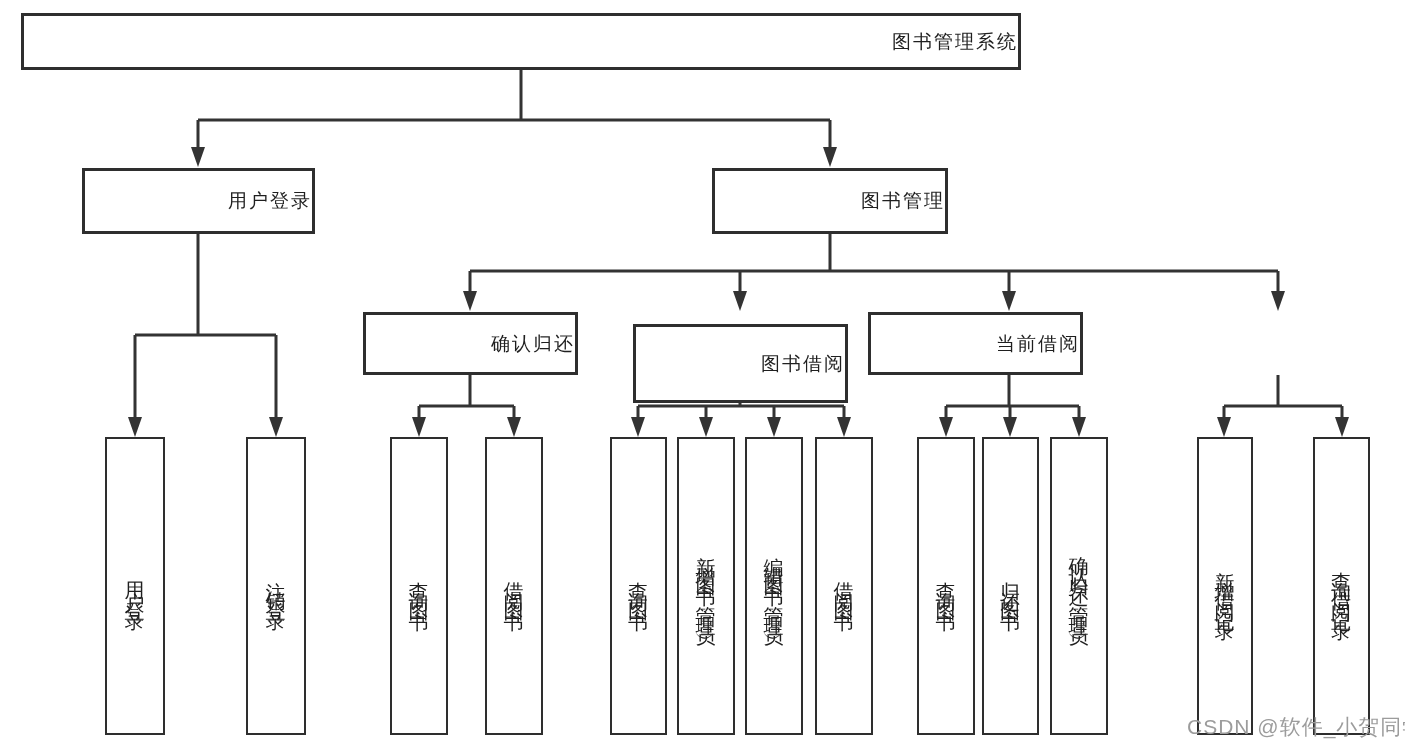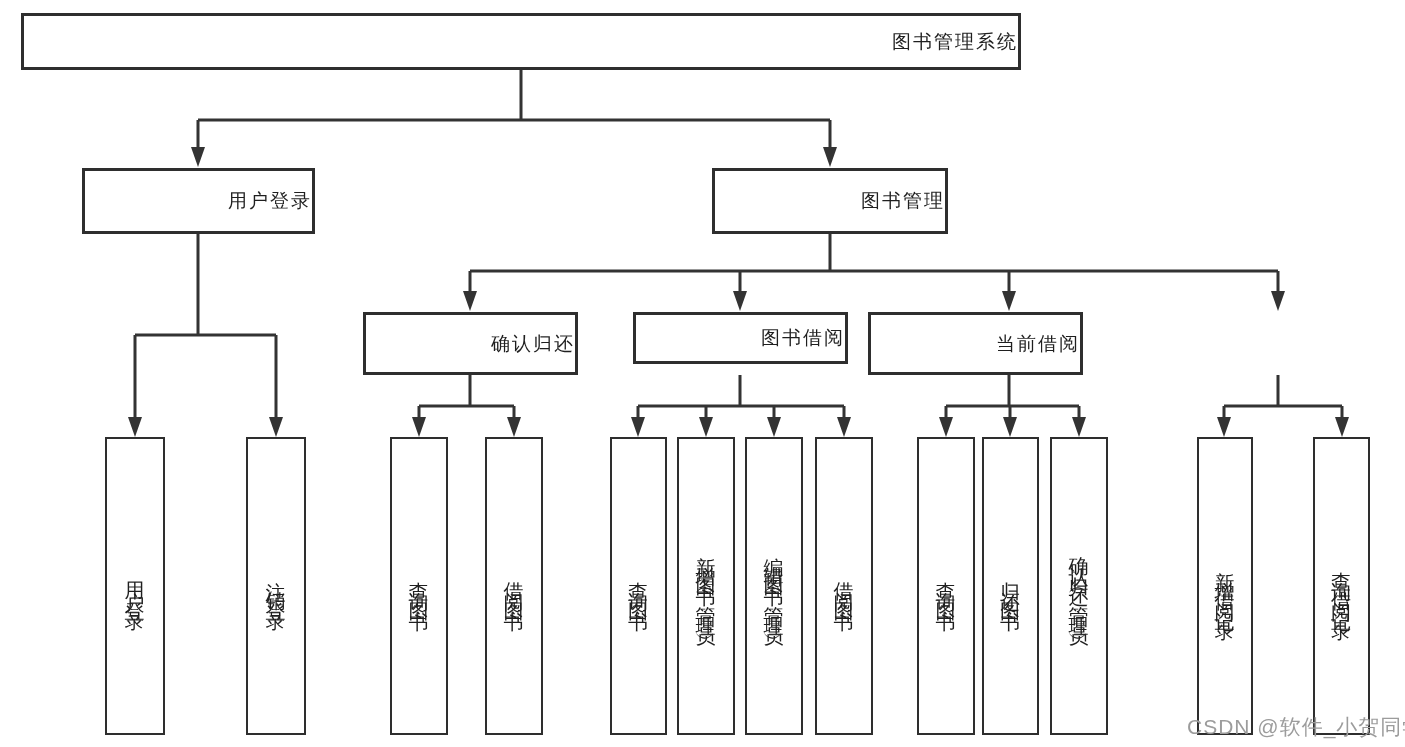--- a/index.html
+++ b/index.html
@@ -128,21 +128,21 @@
   <div class="hnode" style="left:82px; top:168px; width:233px; height:66px;">
     <span>用户登录</span>
   </div>
   <div class="hnode" style="left:712px; top:168px; width:236px; height:66px;padding-left:17px;">
     <span>图书管理</span>
   </div>
 
   <div class="hnode" style="left:363px; top:312px; width:215px; height:63px;">
     <span>确认归还</span>
   </div>
-  <div class="hnode" style="left:633px; top:312px; width:215px; height:52px;">
+  <div class="hnode" style="left:633px; top:324px; width:215px; height:79px;">
     <span>图书借阅</span>
   </div>
   <div class="hnode" style="left:868px; top:312px; width:215px; height:63px;">
     <span>当前借阅</span>
   </div>
 
   <div class="leaf" style="left:105px; width:60px;">
     <span class="vlabel">用户登录</span>
   </div>
   <div class="leaf" style="left:246px; width:60px;">

